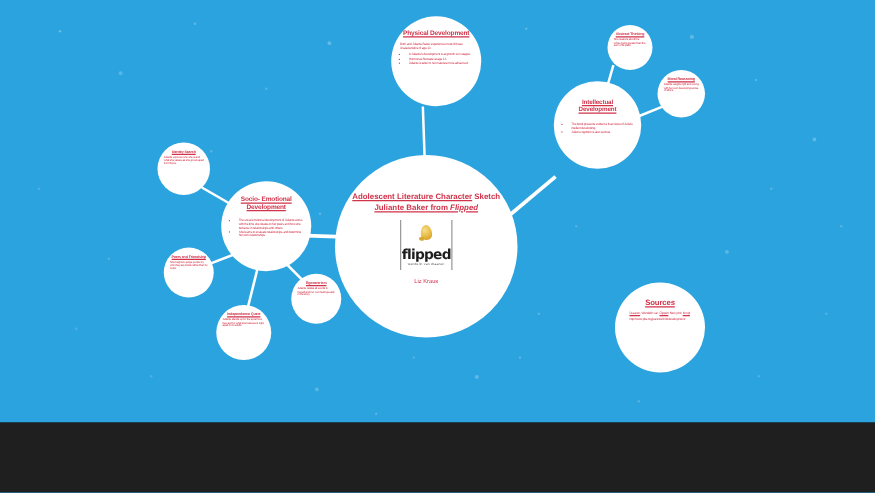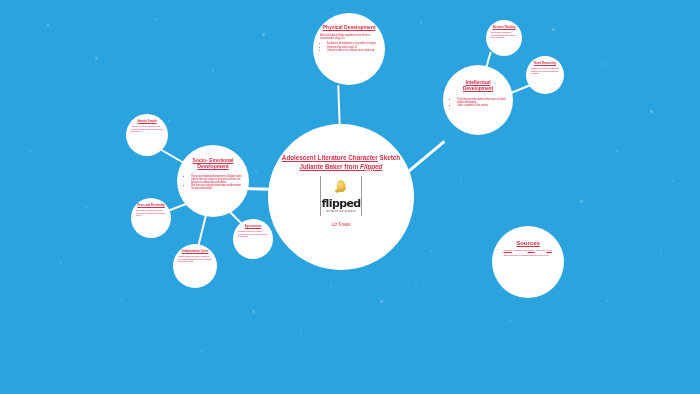--- a/index.html
+++ b/index.html
@@ -3,21 +3,21 @@
 <meta charset="utf-8">
 <style>
   html, body {
     margin: 0;
     padding: 0;
     background: #1f1f1f;
   }
   #stage {
     position: relative;
     width: 700px;
-    height: 394px;
+    height: 338px;
     overflow: hidden;
     background: #2ba3de;
     font-family: "Liberation Sans", sans-serif;
   }
 
   
   .dot {
     position: absolute;
     background: #ffffff;
     border-radius: 50%;

